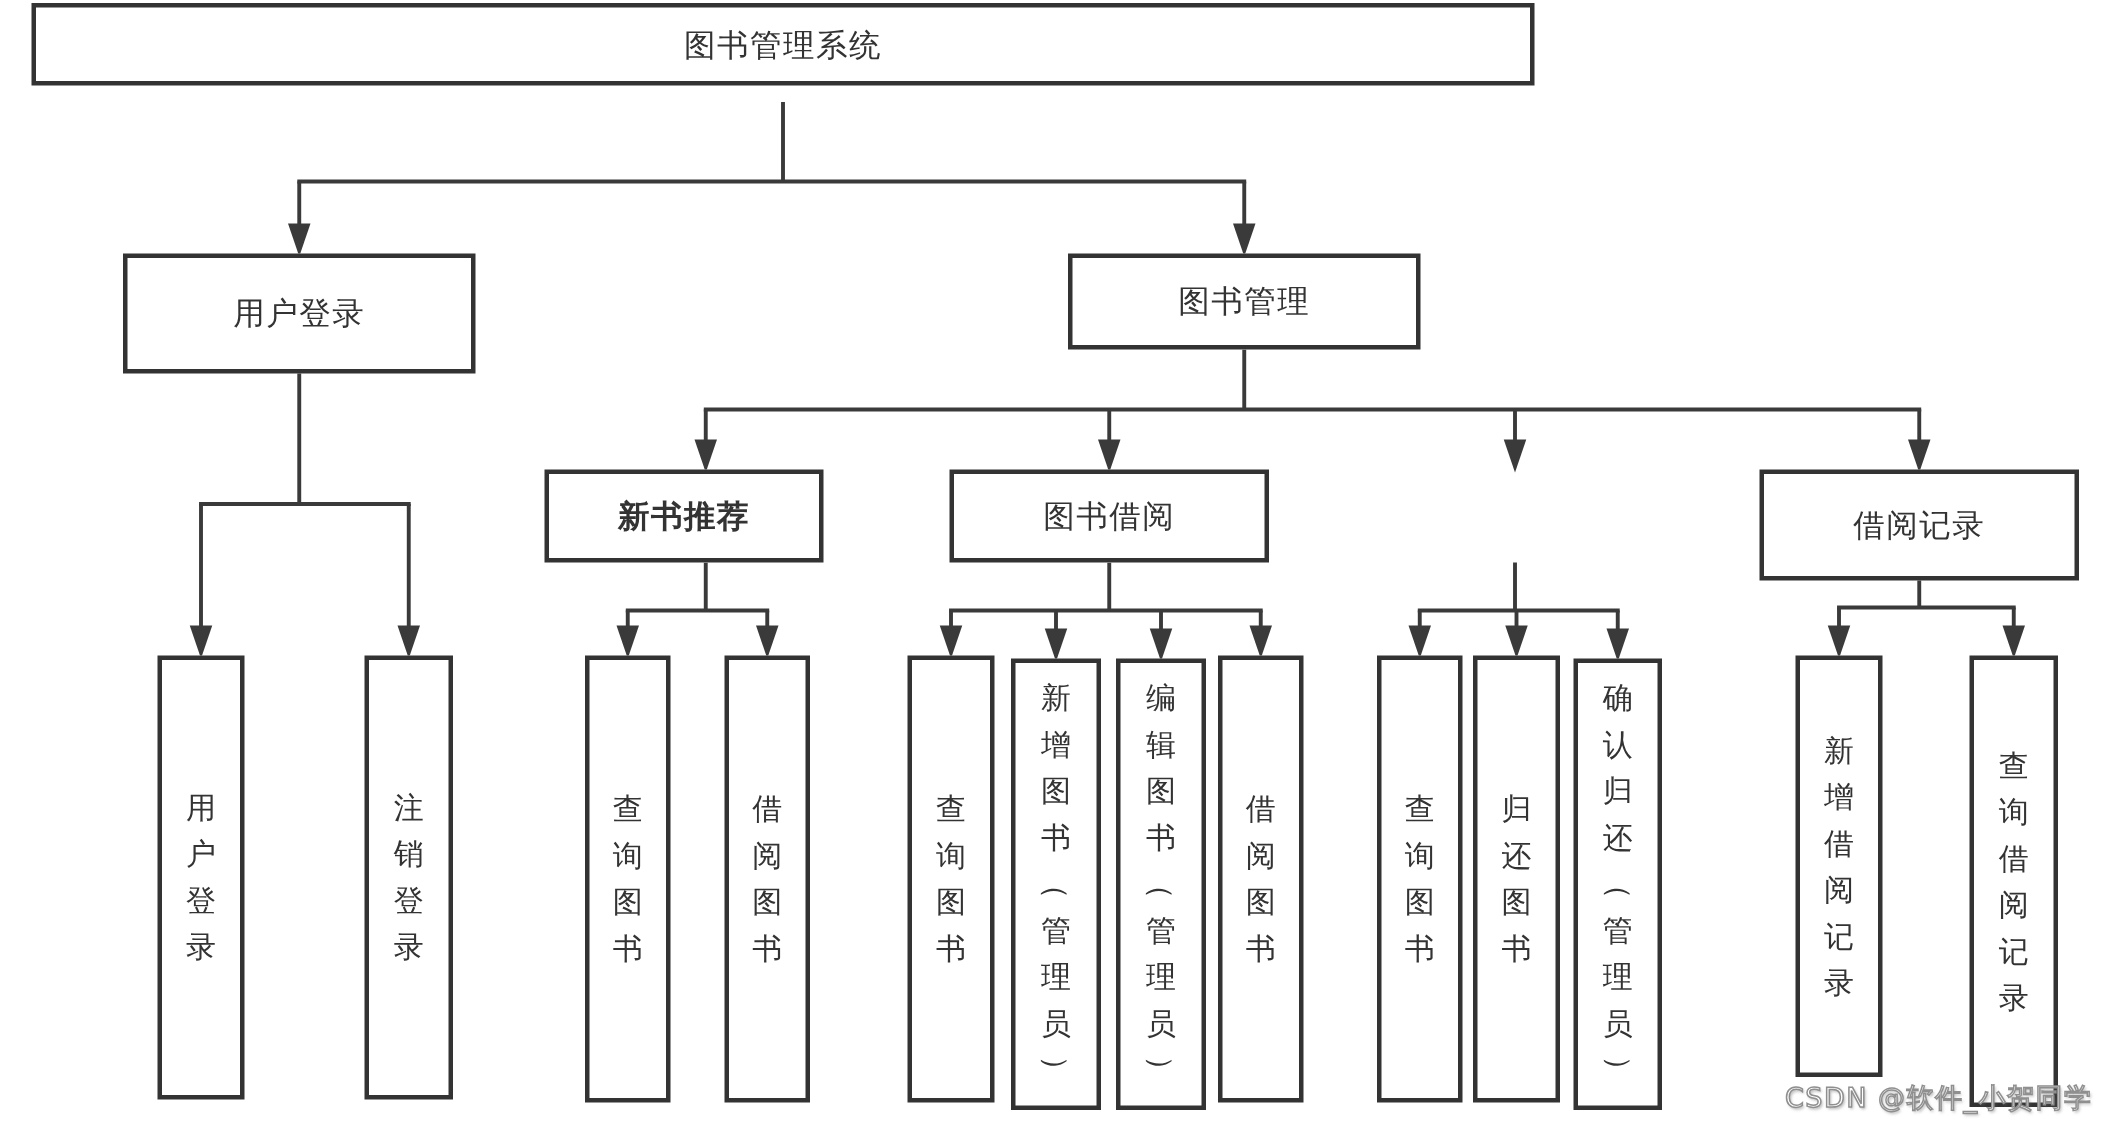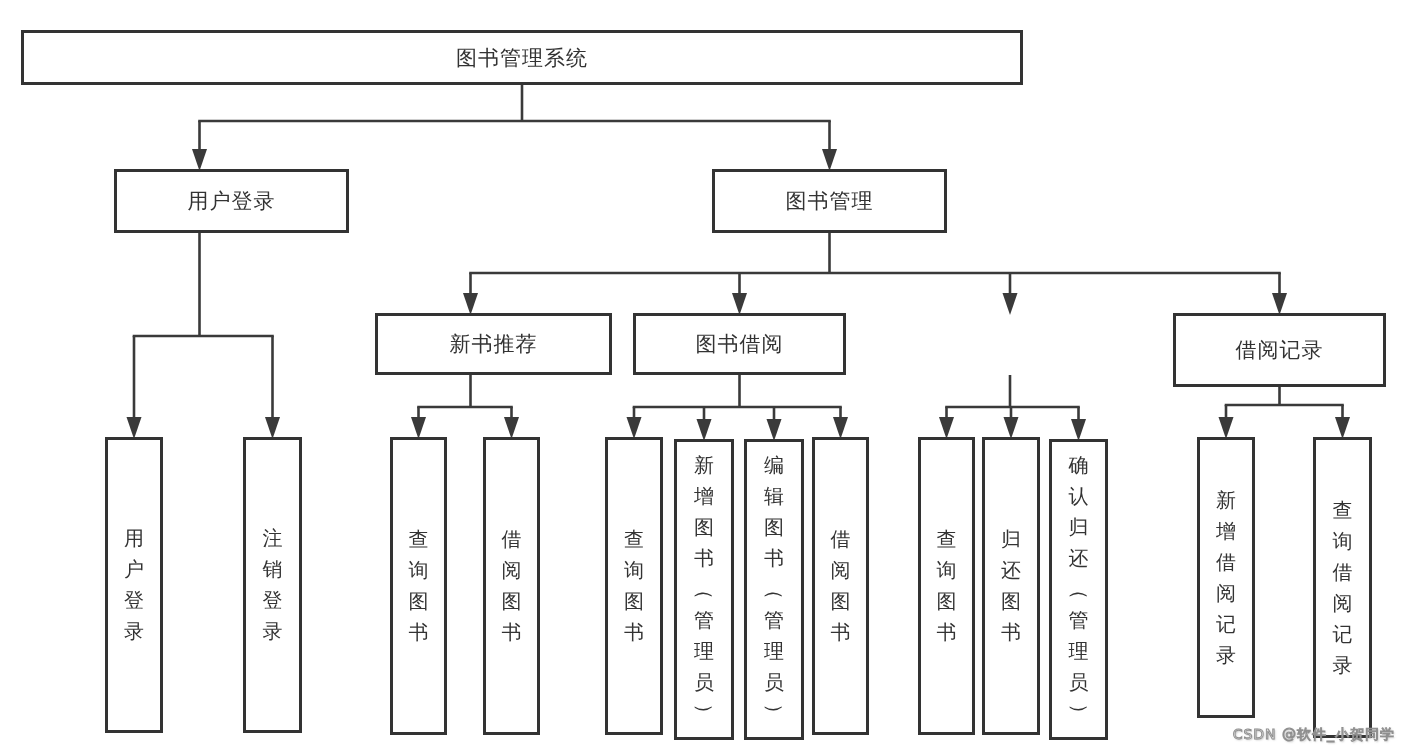--- a/index.html
+++ b/index.html
@@ -25,21 +25,21 @@
     align-items:center;justify-content:center;
     width:100%;height:100%;
   }
   .node.v .col span{
     display:block;height:31px;line-height:31px;
     font-size:20px;text-align:center;
   }
   .node.v .col span.rot{transform:rotate(90deg);}
   #watermark{
     position:absolute;right:10px;bottom:3px;
-    font-size:14px;letter-spacing:1px;
+    font-size:18px;letter-spacing:1px;
     color:var(--wm,#ffffff);
     -webkit-text-stroke:1px #8f8f8f;
     text-shadow:1px 1px 2px rgba(110,110,110,0.55);
     z-index:6;white-space:nowrap;margin-left:38px;
   }
 </style>
 </head>
 <body>
 
 <div id="canvas">
@@ -105,30 +105,30 @@
       <g>
         <line x1="1279.5" y1="375" x2="1279.5" y2="405" stroke="#3a3a3a" stroke-width="2.6"></line>
         <line x1="1224.7" y1="405" x2="1343.8" y2="405" stroke="#3a3a3a" stroke-width="2.6"></line>
         <line x1="1226" y1="405" x2="1226" y2="425" stroke="#3a3a3a" stroke-width="2.6"></line>
         <polygon points="1218.5,417 1233.5,417 1226,439" fill="#3a3a3a"></polygon>
         <line x1="1342.5" y1="405" x2="1342.5" y2="425" stroke="#3a3a3a" stroke-width="2.6"></line>
         <polygon points="1335,417 1350,417 1342.5,439" fill="#3a3a3a"></polygon>
       </g>
     </svg>
   <div id="watermark">CSDN @软件_小贺同学</div>
-<div class="node h" style="left: 21px; top: 30px; width: 1002px; height: 55px;">
+<div class="node h" style="left: 21px; top: 2px; width: 1002px; height: 55px;">
       <span>图书管理系统</span>
     </div>
-    <div class="node h" style="left: 82px; top: 169px; width: 235px; height: 64px; margin-left: 32px;">
+    <div class="node h" style="left: 82px; top: 169px; width: 235px; height: 80px;">
       <span>用户登录</span>
     </div>
     <div class="node h" style="left: 712px; top: 169px; width: 235px; height: 64px;">
       <span>图书管理</span>
     </div>
-    <div class="node h" style="left: 375px; top: 313px; width: 237px; height: 62px;">
+    <div class="node h" style="left: 363px; top: 313px; width: 186px; height: 62px; font-weight: bold;">
       <span>新书推荐</span>
     </div>
     <div class="node h" style="left: 633px; top: 313px; width: 213px; height: 62px;">
       <span>图书借阅</span>
     </div>
     <div class="node h" style="left: 1173px; top: 313px; width: 213px; height: 74px;">
       <span>借阅记录</span>
     </div>
     <div class="node v" style="left: 105px; top: 437px; width: 58px; height: 296px;">
       <div class="col">

